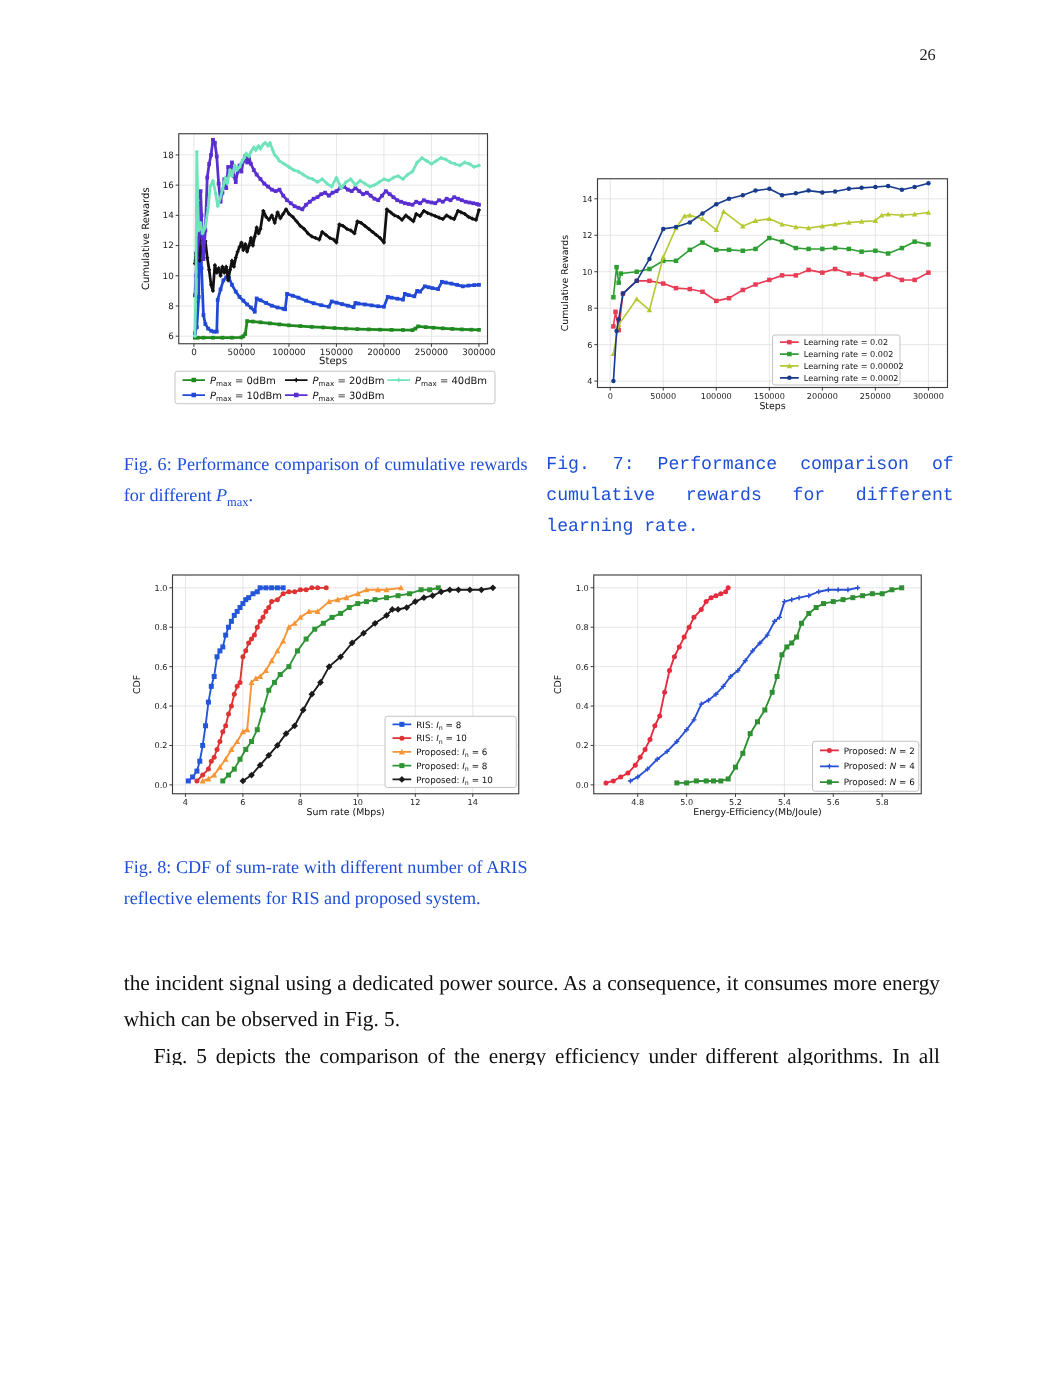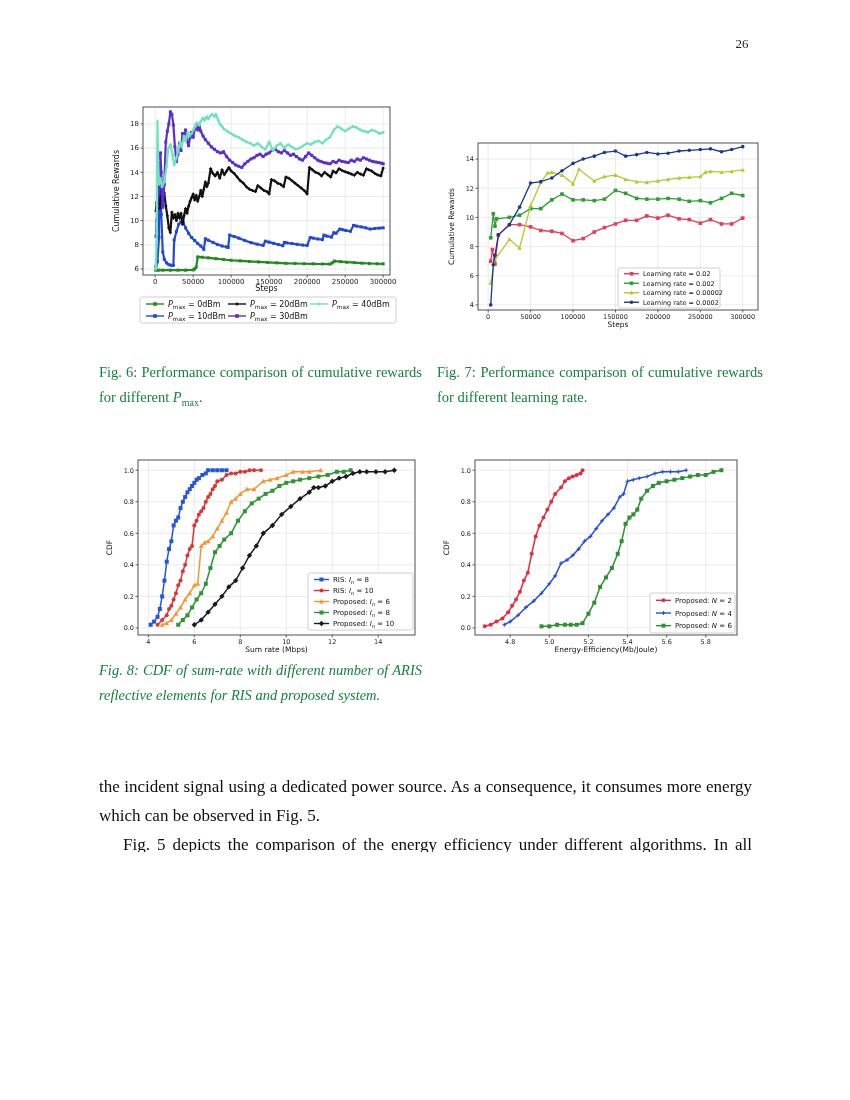--- a/index.html
+++ b/index.html
@@ -1,20 +1,20 @@
 <!DOCTYPE html>
 <html><head>
 <meta charset="utf-8">
 <style>
   html,body{margin:0;padding:0;background:#ffffff;}
   .page{position:relative;width:850px;height:852px;background:#ffffff;overflow:hidden;
         font-family:"Liberation Serif",serif;color:#111;}
   .page-number{position:absolute;top:36px;left:722px;width:40px;text-align:center;font-size:13px;color:#222;}
   .chart{position:absolute;}
-  .caption{position:absolute;font-size:14.5px;line-height:25px;text-align:justify;color:#15803d;}
+  .caption{position:absolute;font-size:14.5px;line-height:25px;text-align:justify;color:#1d4ed8;}
   .caption sub{font-size:10px;}
   .caption i{font-style:italic;}
   .body-text{position:absolute;left:99px;top:772px;width:653px;font-size:17px;line-height:29px;
              text-align:justify;color:#0e0e0e;}
   .body-text p{margin:0;font-family:Liberation Serif, serif;}
   .indent{text-indent:24px;}
   .just-last{text-align-last:justify;}
 </style>
 </head>
 <body>
@@ -1016,25 +1016,25 @@
         <text x="240" y="165.52" font-size="7" fill="#111"><tspan>Proposed: </tspan><tspan font-style="italic">N</tspan><tspan dy="0"> = 4</tspan></text>
         <line x1="221" y1="175.66666666666669" x2="236" y2="175.66666666666669" stroke="#2f8f33" stroke-width="1.4"></line>
         <rect x="226.5" y="173.66666666666669" width="4" height="4" fill="#2f8f33"></rect>
         <text x="240" y="178.1866666666667" font-size="7" fill="#111"><tspan>Proposed: </tspan><tspan font-style="italic">N</tspan><tspan dy="0"> = 6</tspan></text>
       </svg></div>
 
   <div class="caption" style="left:99px;top:360px;width:323px;">
     <span>Fig. 6: Performance comparison of cumulative rewards for different </span><i>P</i><sub>max</sub><span>.</span>
   </div>
 
-  <div class="caption" style="left:437px;top:360px;width:326px;">
+  <div class="caption" style="left:437px;top:360px;width:326px;font-family:Liberation Mono, monospace;">
     <span>Fig. 7: Performance comparison of cumulative rewards for different learning rate.</span>
   </div>
 
-  <div class="caption" style="left:99px;top:658px;width:323px;font-style:italic;">
+  <div class="caption" style="left:99px;top:682px;width:323px;">
     <span>Fig. 8: CDF of sum-rate with different number of ARIS reflective elements for RIS and proposed system.</span>
   </div>
 
 
   <div class="body-text">
     <p>the incident signal using a dedicated power source. As a consequence, it consumes more energy which can be observed in Fig. 5.</p>
     <p class="indent">Fig. 5 depicts the comparison of the energy efficiency under different algorithms. In all scenarios, energy efficiency increases faster until the transmit power of the BS reaches to 10 dBm. Since then, the energy efficiency hasn’t improved much as the function does not increase monotonically with respect to to transmit power. Our proposed algorithm achieves 72% increase compared to the UAV-relay scenario and 43% increase compared to the single-ARIS scenario.</p>
   </div>
 
 </div>

